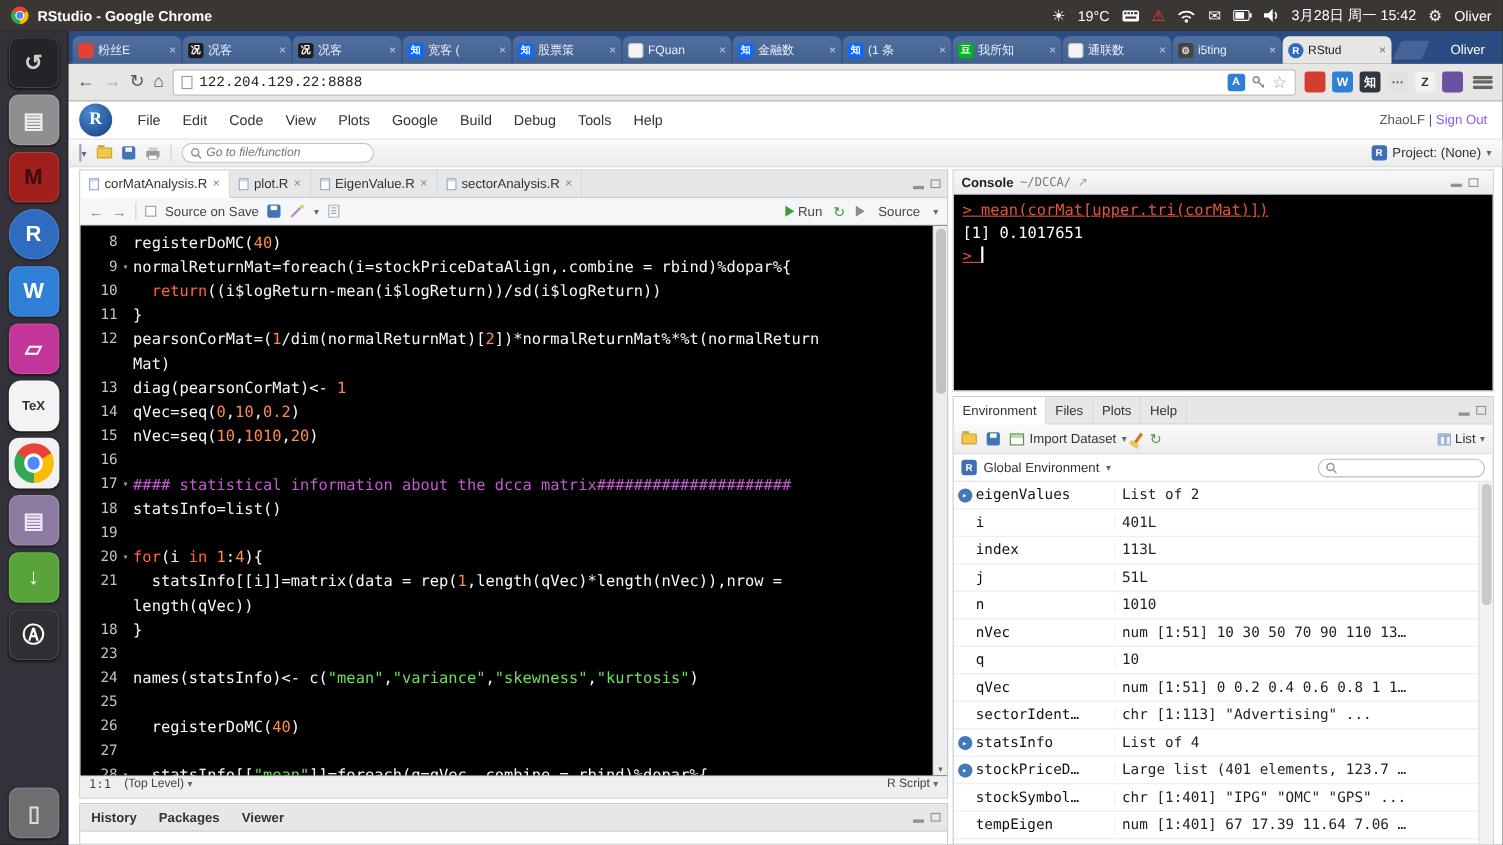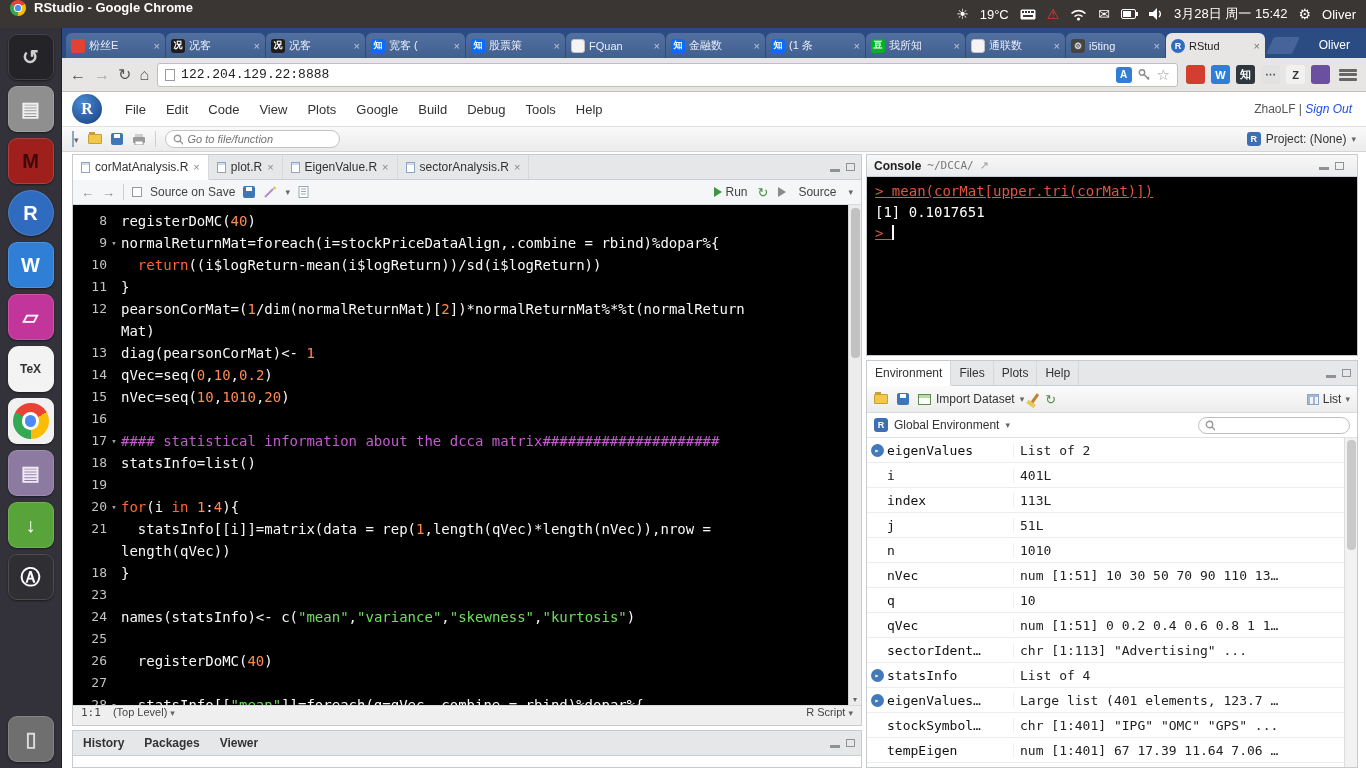--- a/index.html
+++ b/index.html
@@ -2,21 +2,21 @@
 <html><head>
 <meta charset="utf-8">
 <style>
   * { margin:0; padding:0; box-sizing:border-box; }
   html,body { width:1366px; height:768px; overflow:hidden; background:#000;
               font-family:"Liberation Sans", sans-serif; }
   .mono { font-family:"DejaVu Sans Mono", monospace; }
 
   
   #topbar { position:absolute; top:0; left:0; right:0; height:28px; background:#3a3634;
-            color:#fff; display:flex; padding:0 10px; z-index:50; }
+            color:#fff; display:flex; align-items:center; padding:0 10px; z-index:50; }
   #topbar .win-title { font-weight:bold; font-size:13px; margin-left:8px; }
   #topbar .tray { margin-left:auto; display:flex; align-items:center; gap:11px; font-size:13px; }
   .tray svg { display:block; }
   .glyph-w { color:#fff; font-size:14px; line-height:1; }
   .warn { color:#ff3b30; font-size:14px; }
 
   
   #launcher { position:absolute; top:28px; left:0; width:62px; bottom:0; background:#33323a;
               border-right:1px solid #222; z-index:40; }
   .laun-item { width:46px; height:46px; margin:6px auto 0; border-radius:9px; display:flex;
@@ -69,21 +69,21 @@
   
   #page { flex:1; background:#fff; position:relative; overflow:hidden; }
   #rs-header { height:34px; display:flex; align-items:center; padding-left:10px; }
   #rs-logo { width:30px; height:30px; border-radius:50%;
              background:radial-gradient(circle at 35% 30%, #4a8ad6, #153d7a); color:#fff;
              display:flex; align-items:center; justify-content:center; font-weight:bold;
              font-size:16px; font-family:"Liberation Serif",serif; flex:none; }
   #rs-menu { display:flex; gap:2px; margin-left:14px;justify-content:space-between; }
   .menu-item { font-size:13px; color:#333; padding:4px 9px; cursor:pointer; }
   #rs-account { margin-left:auto; font-size:12px; padding-right:14px; color:#555; }
-  #rs-account .signout { color:#1d4ed8; cursor:pointer;font-style:italic; }
+  #rs-account .signout { color:#8b5cf6; cursor:pointer; }
   #rs-toolbar { height:26px; background:linear-gradient(#fafafa,#ebebeb);
                 border-top:1px solid #e2e2e2; border-bottom:1px solid #d5d5d5;
                 display:flex; align-items:center; padding:0 10px; gap:9px; font-size:12px; }
   .tb-sep { width:1px; height:16px; background:#cfcfcf; }
   #goto-box { width:175px; height:18px; border:1px solid #c3c3c3; border-radius:9px; background:#fff;
               display:flex; align-items:center; padding:0 7px; gap:5px; }
   #goto-box input { border:none; outline:none; width:100%; font-size:11px; font-style:italic;
                     color:#888; background:transparent; font-family:"Liberation Sans",sans-serif; }
   #project-btn { margin-left:auto; display:flex; align-items:center; gap:5px; color:#333;
                  font-size:12px; cursor:pointer; }
@@ -627,21 +627,21 @@
                   <span class="env-exp">
                     <span class="exp-dot">▸</span>
                   </span>
                   <span class="env-name">statsInfo</span>
                   <span class="env-val">List of 4</span>
                 </div>
                 <div class="env-row">
                   <span class="env-exp">
                     <span class="exp-dot">▸</span>
                   </span>
-                  <span class="env-name">eigenValues…</span>
+                  <span class="env-name">stockPriceD…</span>
                   <span class="env-val">Large list (401 elements, 123.7 …</span>
                 </div>
                 <div class="env-row">
                   <span class="env-exp"></span>
                   <span class="env-name">stockSymbol…</span>
                   <span class="env-val">chr [1:401] "IPG" "OMC" "GPS" ...</span>
                 </div>
                 <div class="env-row">
                   <span class="env-exp"></span>
                   <span class="env-name">tempEigen</span>

